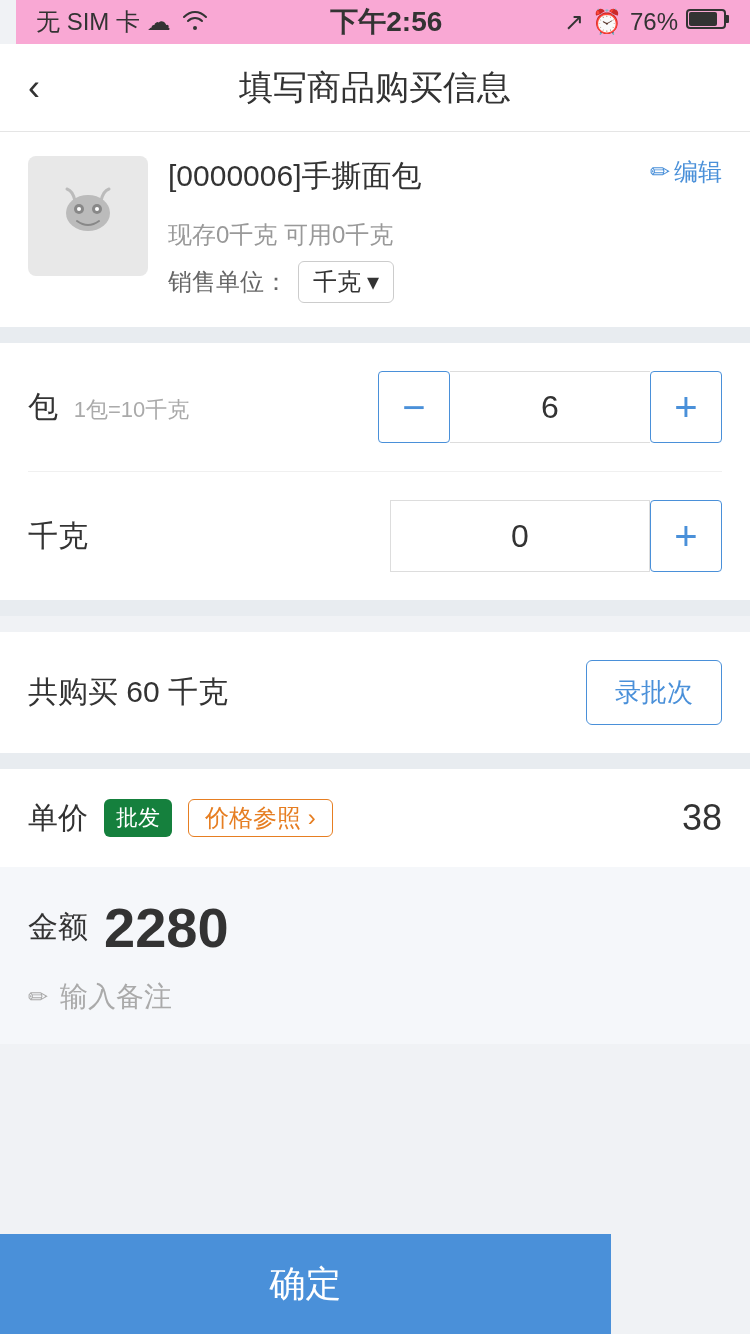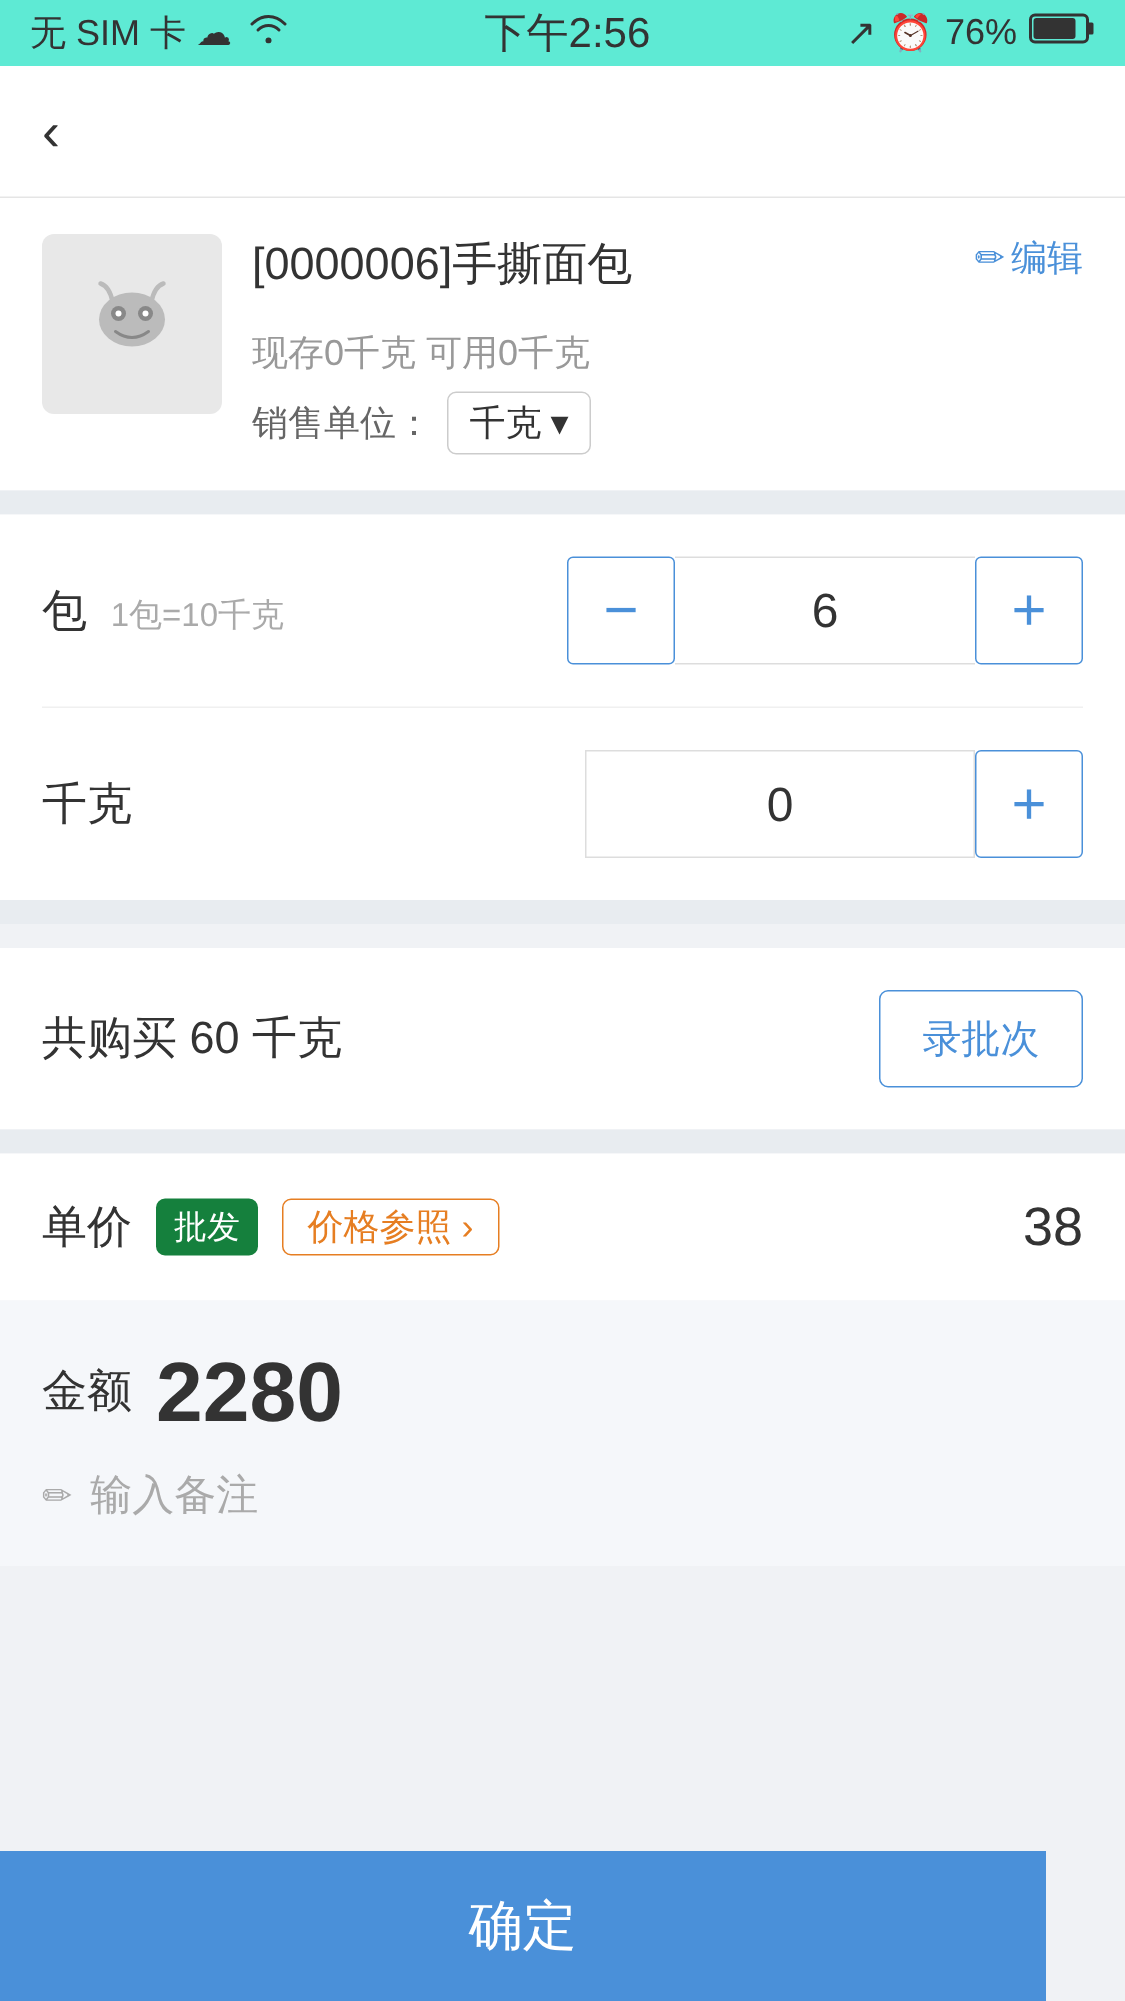--- a/index.html
+++ b/index.html
@@ -9,30 +9,31 @@
       min-height: 1334px;
       font-family: -apple-system, "PingFang SC", "Helvetica Neue", sans-serif;
       background: #f0f2f5;
       font-size: 28px;
       color: #333;
     }
 
     
     .status-bar {
       height: 44px;
-      background: #5eead4;
+      background: #f9a8d4;
       display: flex;
       align-items: center;
       justify-content: space-between;
       padding: 0 20px;
       font-size: 24px;
       color: #333;
+      margin-left: 16px;
     }
     .status-left { display: flex; align-items: center; gap: 10px; }
-    .status-center { font-weight: 400; font-size: 28px; }
+    .status-center { font-weight: 700; font-size: 28px; }
     .status-right { display: flex; align-items: center; gap: 8px; font-size: 24px; }
 
     
     .nav-bar {
       height: 88px;
       background: #fff;
       display: flex;
       align-items: center;
       justify-content: center;
       border-bottom: 1px solid #e5e5e5;
@@ -225,21 +226,21 @@
       flex: 1;
       background: #f0f2f5;
       min-height: 360px;
     }
 
     
     .confirm-bar {
       position: fixed;
       bottom: 0;
       left: 0;
-      width: 697px;
+      width: 611px;
       height: 100px;
       background: #4a90d9;
       display: flex;
       align-items: center;
       justify-content: center;
       cursor: pointer;
     }
     .confirm-text {
       font-size: 36px;
       color: #fff;
@@ -270,20 +271,21 @@
         <rect x="1" y="2" width="38" height="18" rx="3" stroke="#333" stroke-width="2" fill="none"></rect>
         <rect x="39" y="7" width="4" height="8" rx="1" fill="#333"></rect>
         <rect x="3" y="4" width="28" height="14" rx="2" fill="#333"></rect>
       </svg>
     </span>
   </div>
 </div>
 
 <div class="nav-bar">
   <div class="nav-back">‹</div>
+  <div class="nav-title">填写商品购买信息</div>
 </div>
 
 <div class="product-card">
   <div class="product-thumb">
     <svg width="70" height="70" viewBox="0 0 70 70" fill="none">
       <ellipse cx="35" cy="32" rx="22" ry="18" fill="#bbb"></ellipse>
       <circle cx="26" cy="28" r="5" fill="#888"></circle>
       <circle cx="44" cy="28" r="5" fill="#888"></circle>
       <circle cx="26" cy="28" r="2" fill="#fff"></circle>
       <circle cx="44" cy="28" r="2" fill="#fff"></circle>

